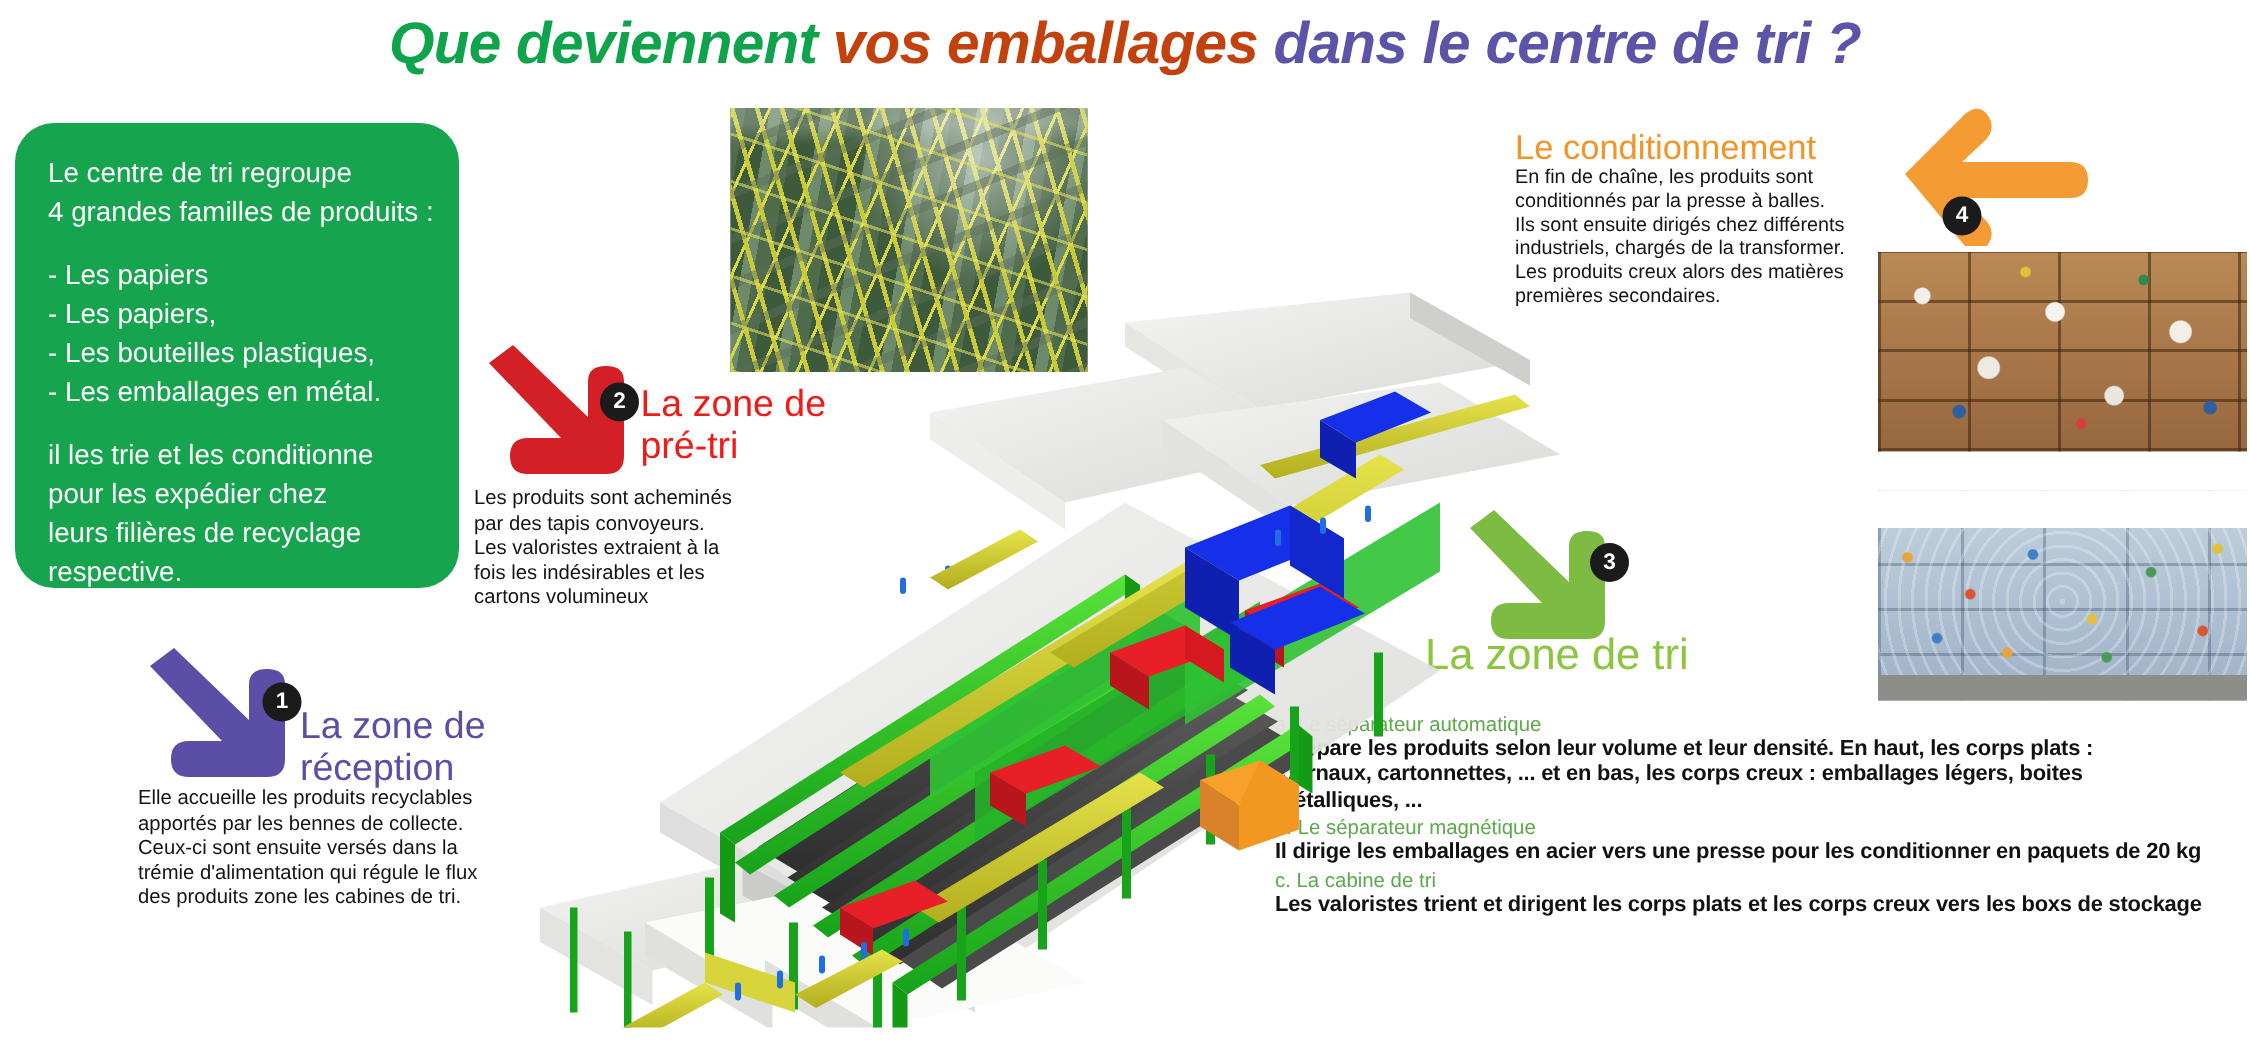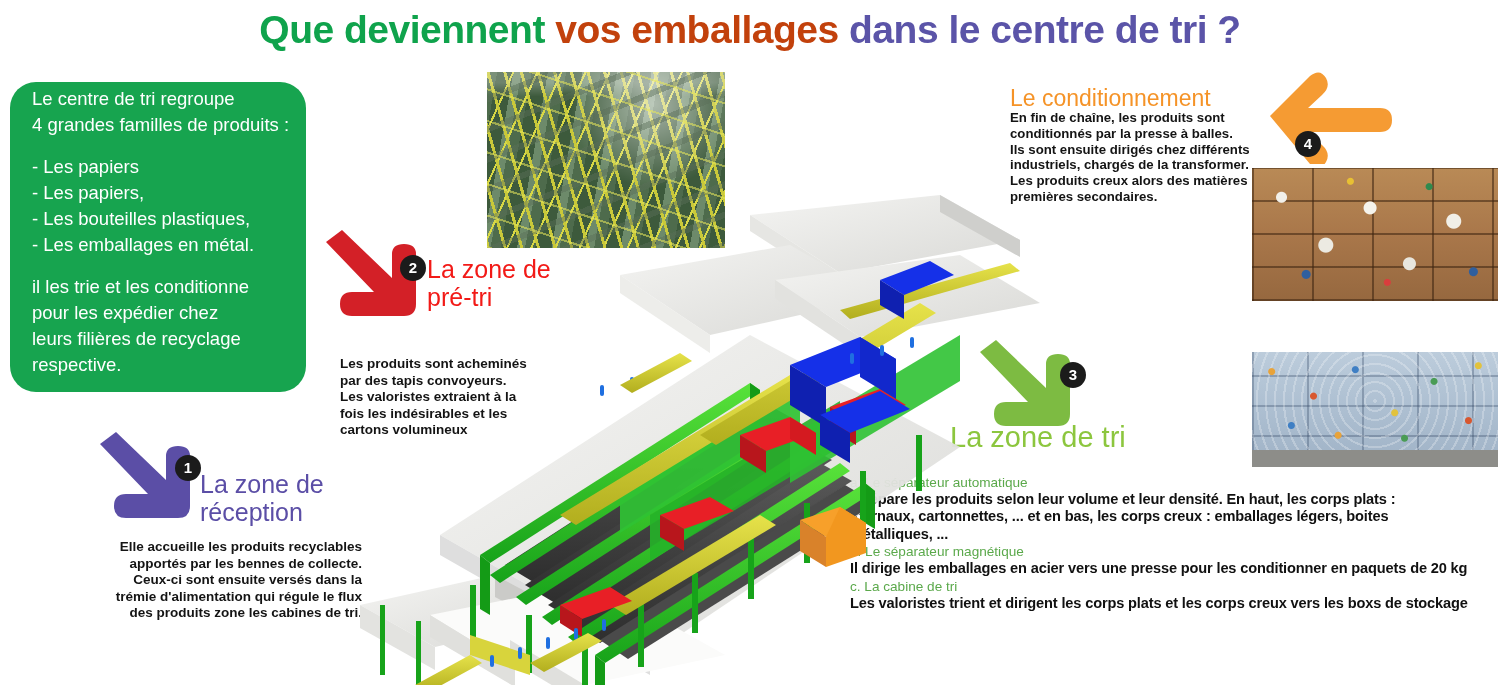--- a/index.html
+++ b/index.html
@@ -23,57 +23,57 @@
     position: absolute;
     left: 0;
     top: 8px;
     width: 1500px;
     text-align: center;
     font-size: 39px;
     font-weight: bold;
     letter-spacing: -0.5px;
     white-space: nowrap;
   }
-  .title span { display: inline; }
+  .title span { display: inline; font-style: italic; }
   .t-green  { color: #0FA34C; }
   .t-black  { color: #c2410c; }
   .t-purple { color: #5B54A8; }
 
   
   .green-panel {
     position: absolute;
     left: 10px;
     top: 82px;
     width: 296px;
     height: 310px;
     background: #17A44F;
     border-radius: 26px;
     box-sizing: border-box;
-    padding: 4px 18px 0 22px;
+    padding: 20px 18px 0 22px;
     color: #ffffff;
     font-size: 18.5px;
     line-height: 26px;
   }
   .green-panel .gp-line { white-space: nowrap; }
   .green-panel .gp-bold { font-weight: normal; }
   .green-panel .gp-gap { height: 16px; }
 
   
   .zone-title {
     position: absolute;
     font-size: 25px;
     line-height: 28px;
     font-weight: normal;
   }
   .body-text {
     position: absolute;
     font-size: 13.5px;
     line-height: 16.5px;
     color: #141414;
-    font-weight: bold;
+    font-weight: normal;
   }
 
   
   .badge {
     position: absolute;
     width: 26px;
     height: 26px;
     border-radius: 50%;
     background: #1b1b1b;
     color: #ffffff;
@@ -374,37 +374,37 @@
   <div class="photo photo-bales-plastic"></div>
 
   <svg class="arrow" style="left:92px; top:430px; width:112px; height:92px;" viewBox="0 0 112 92">
     <path d="M8 14 L24 2 L74 50 L74 26 Q74 16 86 16 Q98 16 98 26 L98 76 Q98 88 86 88 L34 88 Q22 88 22 76 Q22 64 34 64 L56 64 Z" fill="#5B4EA6"></path>
   </svg>
   <div class="badge" style="left:175px; top:455px;">1</div>
   <div class="zone-title" style="left:200px; top:470px; color:#5B4EA6;">
     <div>La zone de</div>
     <div>réception</div>
   </div>
-  <div class="body-text" style="left:92px; top:539px; width:270px;text-align:right;">
+  <div class="body-text" style="left:92px; top:524px; width:270px;">
     <div>Elle accueille les produits recyclables</div>
     <div>apportés par les bennes de collecte.</div>
     <div>Ceux-ci sont ensuite versés dans la</div>
     <div>trémie d'alimentation qui régule le flux</div>
     <div>des produits zone les cabines de tri.</div>
   </div>
 
   <svg class="arrow" style="left:318px; top:228px; width:112px; height:92px;" viewBox="0 0 112 92">
     <path d="M8 14 L24 2 L74 50 L74 26 Q74 16 86 16 Q98 16 98 26 L98 76 Q98 88 86 88 L34 88 Q22 88 22 76 Q22 64 34 64 L56 64 Z" fill="#D32027"></path>
   </svg>
   <div class="badge" style="left:400px; top:255px;">2</div>
   <div class="zone-title" style="left:427px; top:255px; color:#F21A17;">
     <div>La zone de</div>
     <div>pré-tri</div>
   </div>
-  <div class="body-text" style="left:340px; top:324px; width:245px;margin-top:32px;">
+  <div class="body-text" style="left:316px; top:324px; width:245px;">
     <div>Les produits sont acheminés</div>
     <div>par des tapis convoyeurs.</div>
     <div>Les valoristes extraient à la</div>
     <div>fois les indésirables et les</div>
     <div>cartons volumineux</div>
   </div>
 
   <svg class="arrow" style="left:972px; top:338px; width:112px; height:92px;" viewBox="0 0 112 92">
     <path d="M8 14 L24 2 L74 50 L74 26 Q74 16 86 16 Q98 16 98 26 L98 76 Q98 88 86 88 L34 88 Q22 88 22 76 Q22 64 34 64 L56 64 Z" fill="#7DBB42"></path>
   </svg>

